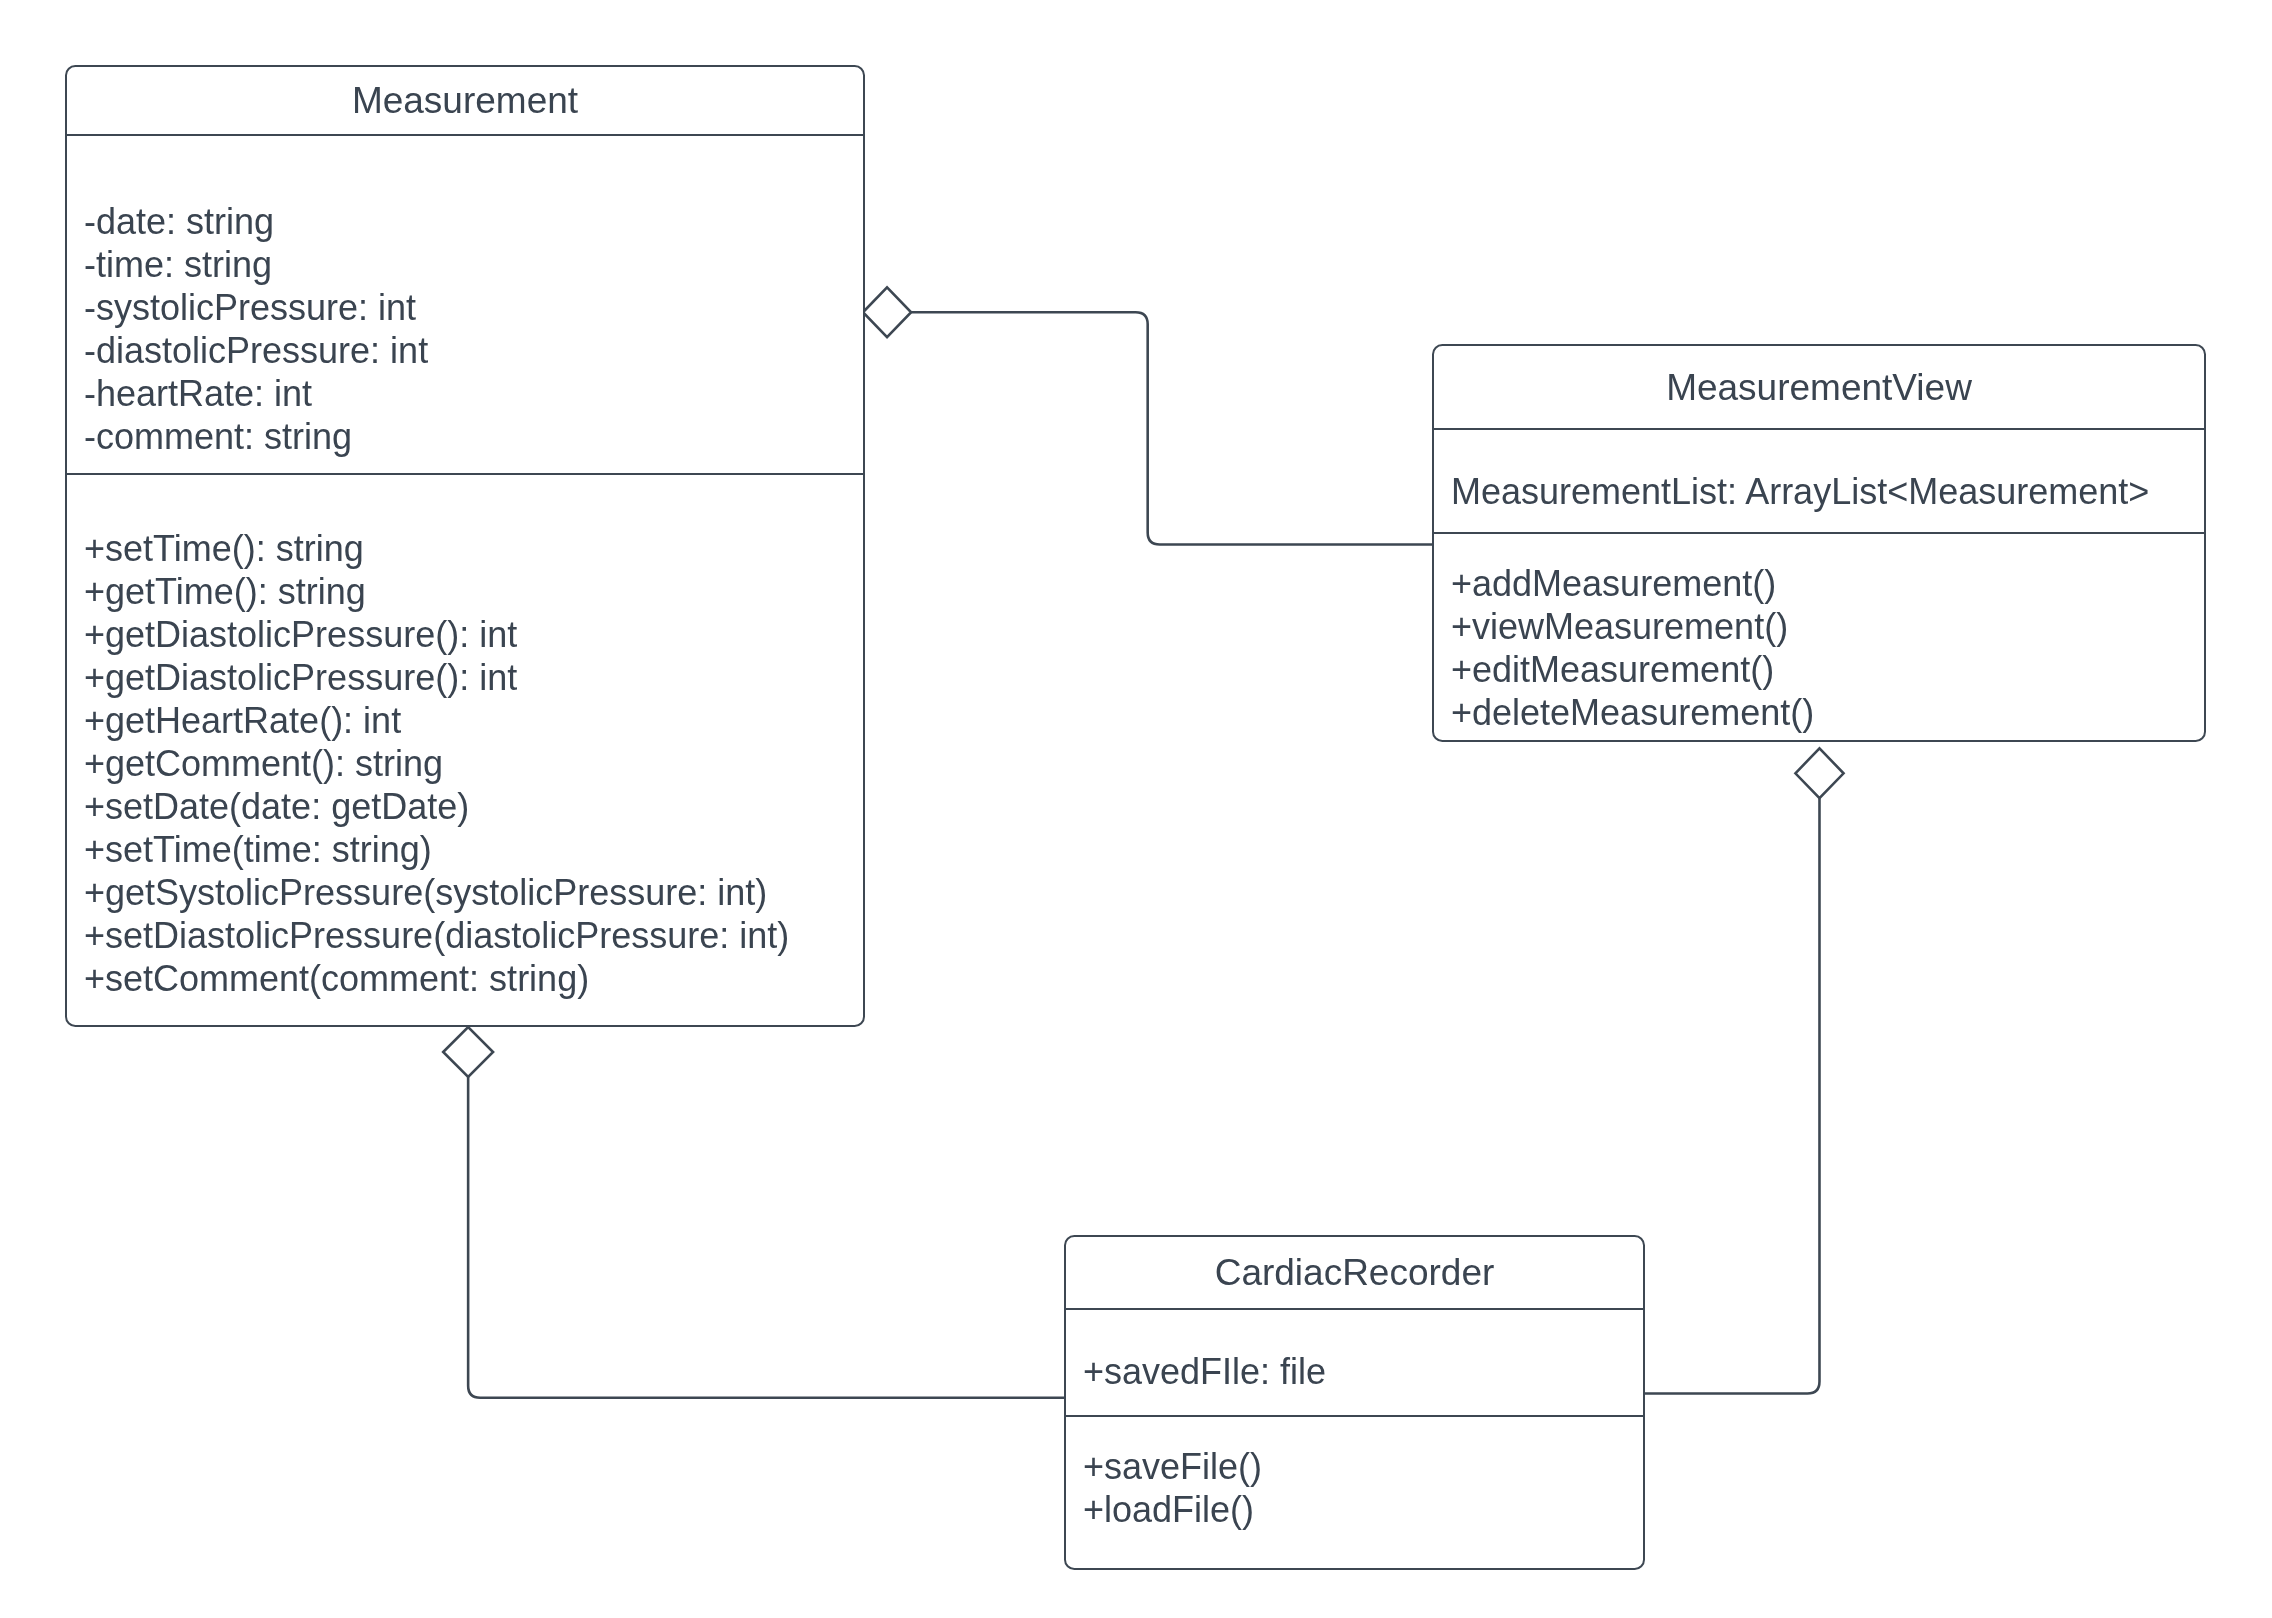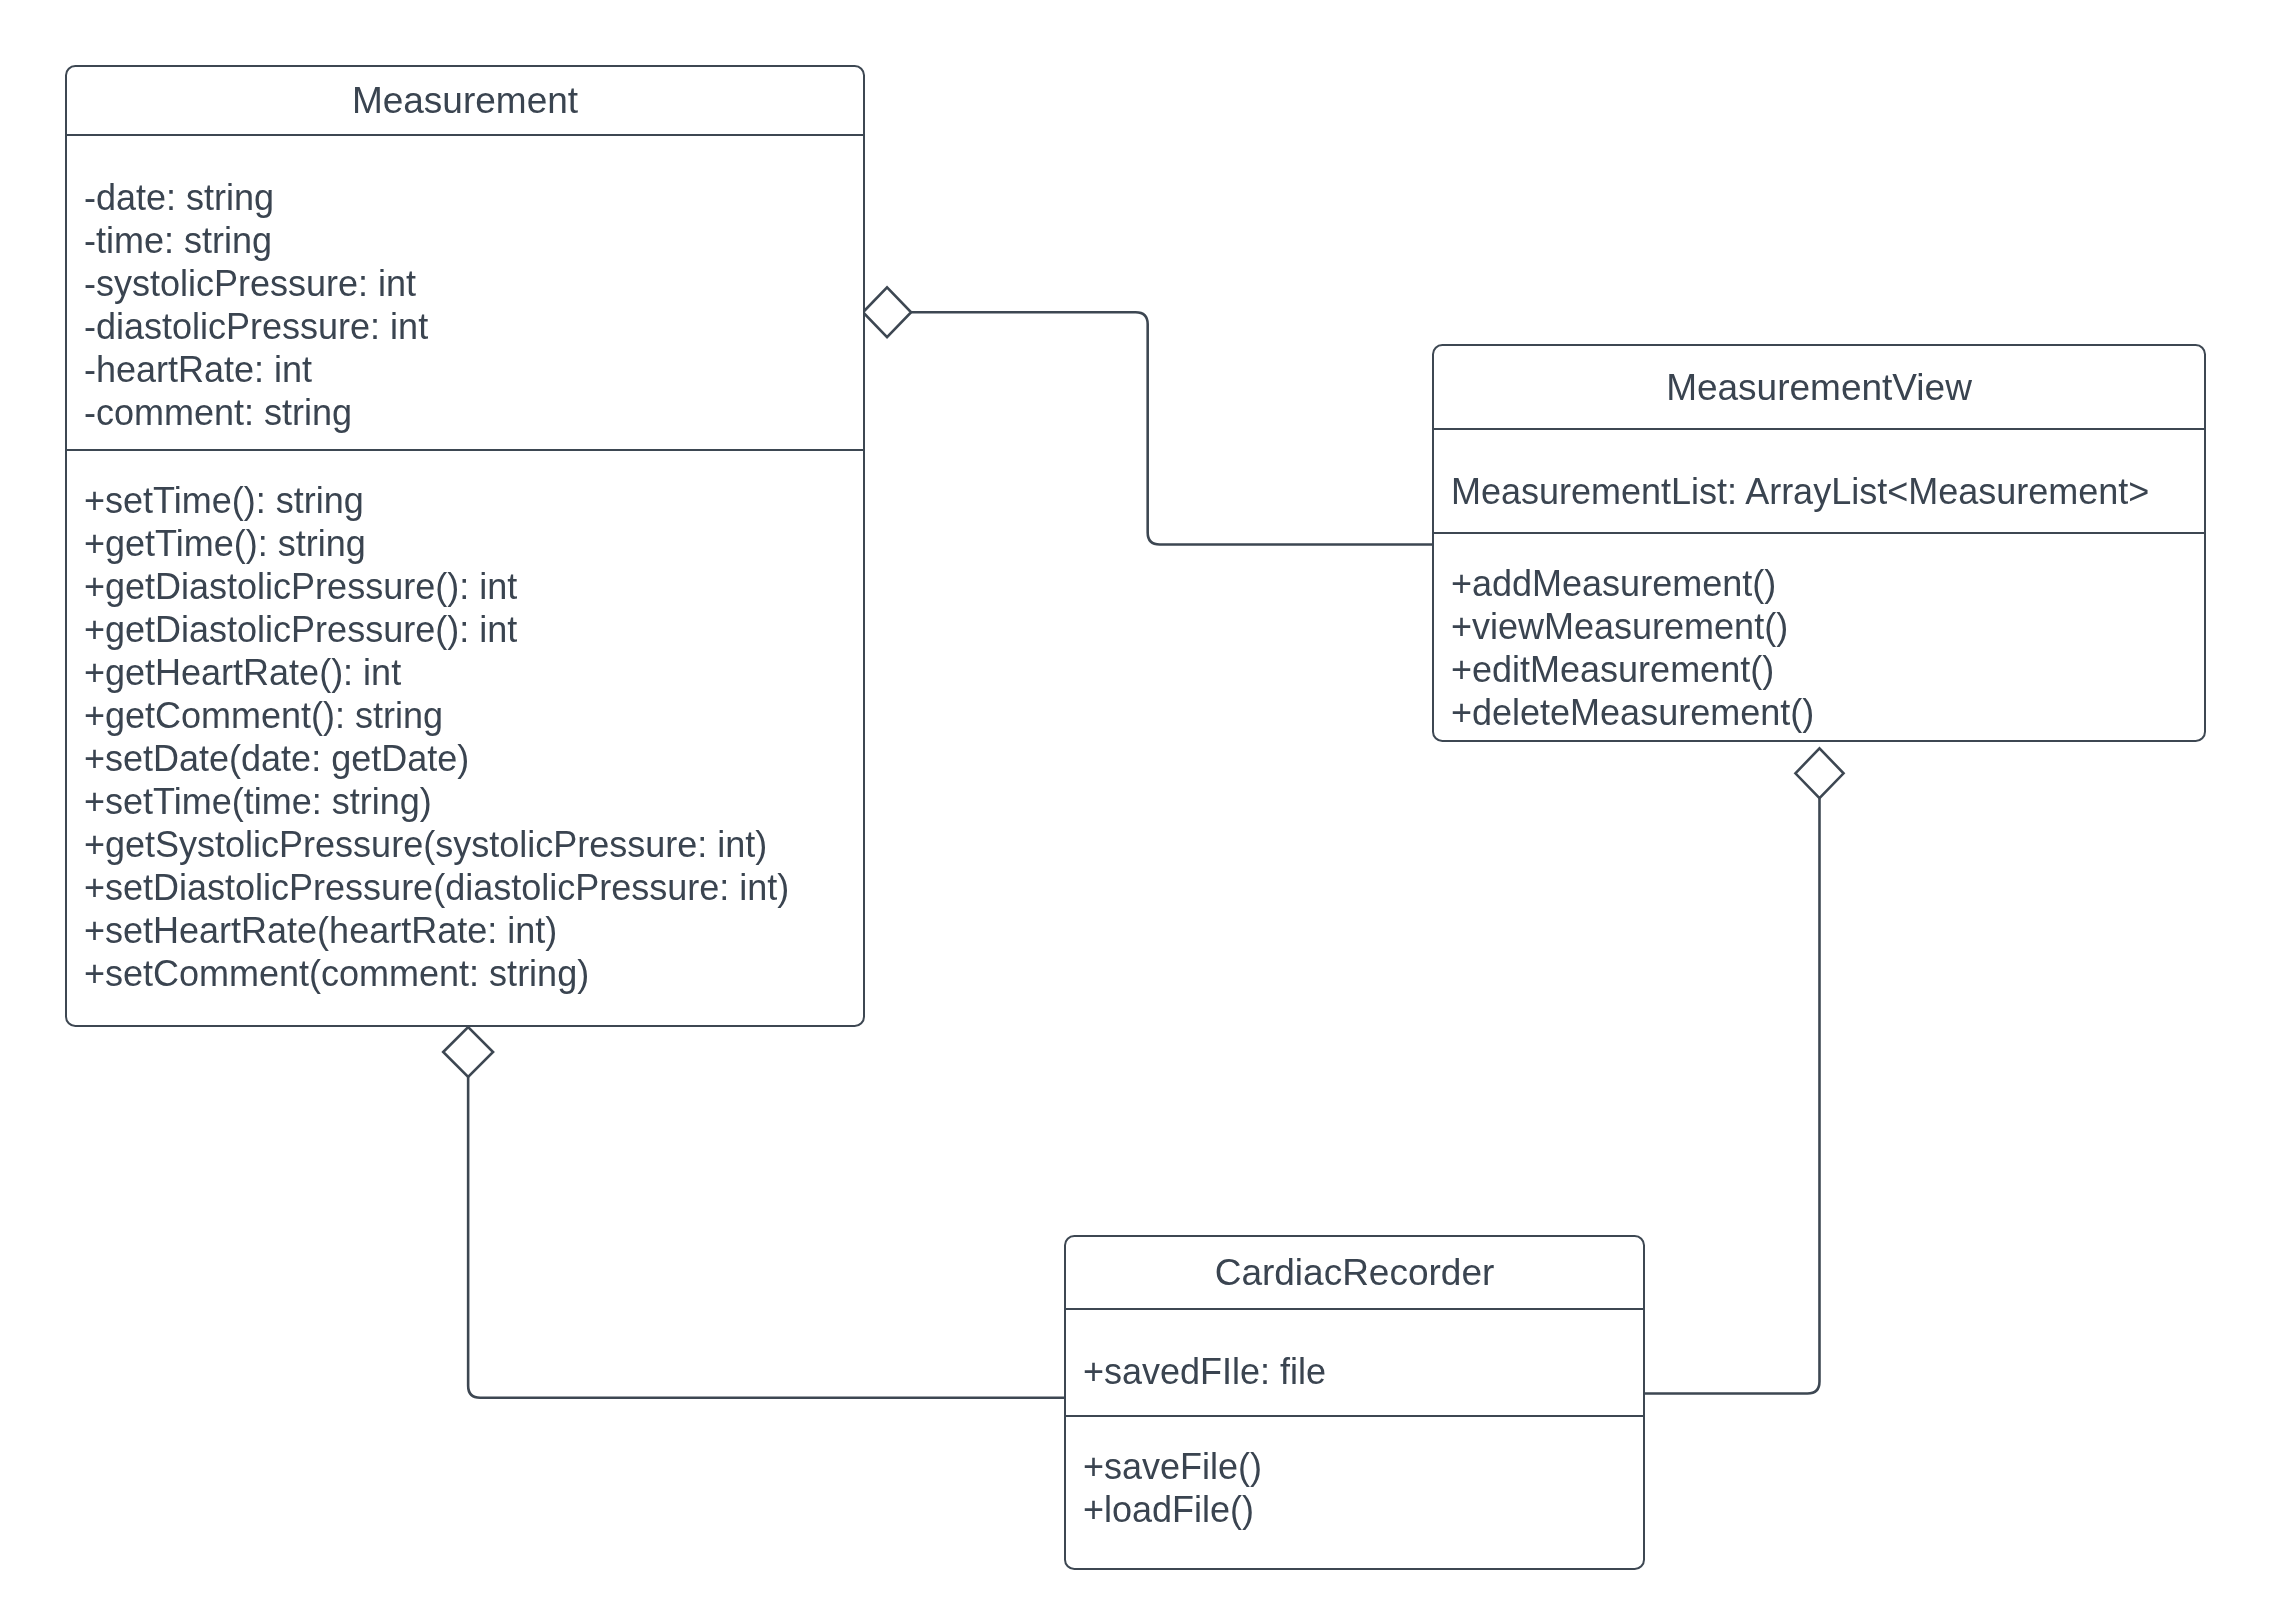--- a/index.html
+++ b/index.html
@@ -61,21 +61,21 @@
   }
   .class-methods {
     flex: 1;
     box-sizing: border-box;
     padding: 27.5px 17px 0 17px;
   }
   .member-line {
     white-space: nowrap;
   }
   
-  .box-measurement            { left: 65px;   top: 65px;   width: 800px; height: 962px; }
+  .box-measurement            { left: 65px;   top: 65px;   width: 800px; height: 962px; gap: 24px; }
   .box-measurement .class-title   { height: 69px;  }
   .box-measurement .class-attrs   { height: 315px; }
   
   .box-measurementview        { left: 1432px; top: 344px;  width: 774px; height: 398px; }
   .box-measurementview .class-title { height: 84px;  }
   .box-measurementview .class-attrs { height: 104px; }
   
   .box-cardiacrecorder        { left: 1064px; top: 1235px; width: 581px; height: 335px; }
   .box-cardiacrecorder .class-title { height: 73px;  }
   .box-cardiacrecorder .class-attrs { height: 107px; }
@@ -111,21 +111,20 @@
         <div class="member-line">+setTime(): string</div>
         <div class="member-line">+getTime(): string</div>
         <div class="member-line">+getDiastolicPressure(): int</div>
         <div class="member-line">+getDiastolicPressure(): int</div>
         <div class="member-line">+getHeartRate(): int</div>
         <div class="member-line">+getComment(): string</div>
         <div class="member-line">+setDate(date: getDate)</div>
         <div class="member-line">+setTime(time: string)</div>
         <div class="member-line">+getSystolicPressure(systolicPressure: int)</div>
         <div class="member-line">+setDiastolicPressure(diastolicPressure: int)</div>
-        <div class="member-line">+setHeartRate(heartRate: int)</div>
         <div class="member-line">+setComment(comment: string)</div>
       </div>
   </div>
 
   <div class="class-box box-measurementview">
     <div class="class-title">MeasurementView</div>
     <div class="class-attrs">
         <div class="member-line">MeasurementList: ArrayList&lt;Measurement&gt;</div>
       </div>
     <div class="class-methods">

